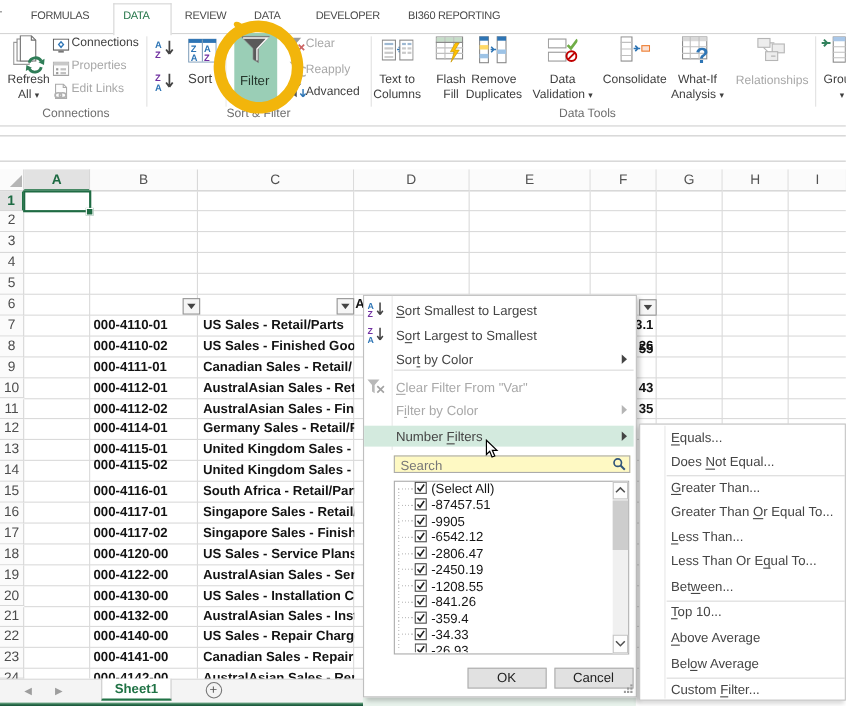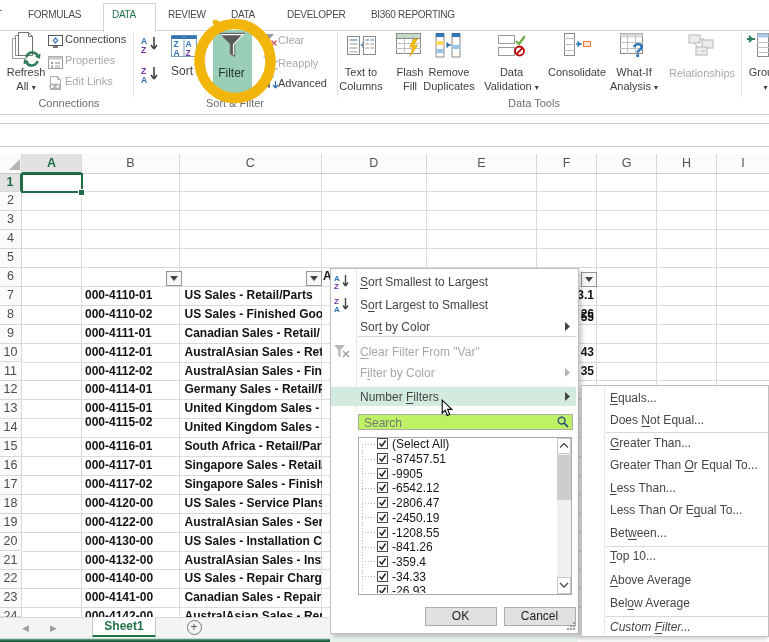--- a/index.html
+++ b/index.html
@@ -378,21 +378,21 @@
     </svg>
     <svg class="abs" style="left:334px;top:296px" width="16" height="16" viewBox="0 0 16 16">
       <text x="0" y="7.5" font-size="8" font-weight="bold" fill="#7030a0" font-family="Liberation Sans">Z</text>
       <text x="0" y="15.5" font-size="8" font-weight="bold" fill="#2e75b5" font-family="Liberation Sans">A</text>
       <path d="M11.5 2 v11 M11.5 13 l-2.5 -3.5 M11.5 13 l2.5 -3.5" stroke="#444" stroke-width="1.4" fill="none"></path>
     </svg>
     <svg class="abs" style="left:333px;top:344px" width="17" height="15" viewBox="0 0 17 15">
       <path d="M1 1 h11 l-4.4 5 v7.5 l-2.4 -1.7 v-5.8 z" fill="#b9b9b9"></path>
       <path d="M10 7 l6 6 M16 7 l-6 6" stroke="#a3a3a3" stroke-width="1.5"></path>
     </svg>
-    <div class="abs" style="left:358px;top:413.5px;width:215px;height:16px;background:#bef264;border:1px solid #ababab;font-size:12px;color:#777;line-height:16px;padding-left:5px;box-sizing:border-box;">Search</div>
+    <div class="abs" style="left:358px;top:413.5px;width:215px;height:16px;background:#fef9c3;border:1px solid #ababab;font-size:12px;color:#777;line-height:16px;padding-left:5px;box-sizing:border-box;">Search</div>
     <svg class="abs" style="left:557px;top:416px" width="12" height="12" viewBox="0 0 12 12">
       <circle cx="4.6" cy="4.6" r="3.4" fill="none" stroke="#31557a" stroke-width="1.5"></circle>
       <line x1="7.2" y1="7.2" x2="11" y2="11" stroke="#31557a" stroke-width="1.8"></line>
     </svg>
     <div class="abs" style="left:357.5px;top:436.5px;width:214.5px;height:158.5px;background:#fff;border:1px solid #ababab;box-sizing:border-box;overflow:hidden;"></div>
     <div class="chkrow" style="top:437.3px;"><span class="cb"><svg width="9" height="9" style="position:absolute;left:0;top:0">
           <path d="M1.5 4.5 l2.3 2.6 l3.8 -5.6" stroke="#222" stroke-width="1.5" fill="none"></path>
         </svg></span>(Select All)</div>
     <div class="abs" style="left:362px;top:443.8px;width:15px;height:1px;background-image:repeating-linear-gradient(to right,#b9b9b9 0 1px,transparent 1px 3px);"></div>
     <div class="chkrow" style="top:452px;"><span class="cb"><svg width="9" height="9" style="position:absolute;left:0;top:0">
@@ -465,21 +465,21 @@
     <div class="smitem" style="top:390.9px;"><u>E</u>quals...</div>
     <div class="smitem" style="top:413.3px;">Does <u>N</u>ot Equal...</div>
     <div class="smitem" style="top:436px;"><u>G</u>reater Than...</div>
     <div class="smitem" style="top:458.3px;">Greater Than <u>O</u>r Equal To...</div>
     <div class="smitem" style="top:480.6px;"><u>L</u>ess Than...</div>
     <div class="smitem" style="top:503.4px;">Less Than Or E<u>q</u>ual To...</div>
     <div class="smitem" style="top:526.3px;">Bet<u>w</u>een...</div>
     <div class="smitem" style="top:549.1px;"><u>T</u>op 10...</div>
     <div class="smitem" style="top:572.7px;"><u>A</u>bove Average</div>
     <div class="smitem" style="top:595.8px;">Bel<u>o</u>w Average</div>
-    <div class="smitem" style="top:620px;font-style:italic;">Custom <u>F</u>ilter...</div>
+    <div class="smitem" style="top:620px;">Custom <u>F</u>ilter...</div>
     <div class="abs" style="left:606px;top:432.2px;width:162px;height:1px;background:#d9d9d9;"></div>
     <div class="abs" style="left:606px;top:545.8px;width:162px;height:1px;background:#d9d9d9;"></div>
     <div class="abs" style="left:606px;top:615.5px;width:162px;height:1px;background:#d9d9d9;"></div>
   </div>
 
 <svg class="abs" style="left:190px;top:13px;pointer-events:none" width="92" height="98" viewBox="0 0 92 98">
   <ellipse cx="45" cy="48" rx="35.5" ry="37" fill="none" stroke="#f2b50b" stroke-width="10.5" transform="rotate(-5 45 48)"></ellipse>
   <ellipse cx="27" cy="10.5" rx="5" ry="3" fill="#f2b50b" transform="rotate(32 27 10.5)"></ellipse>
 </svg>
 

